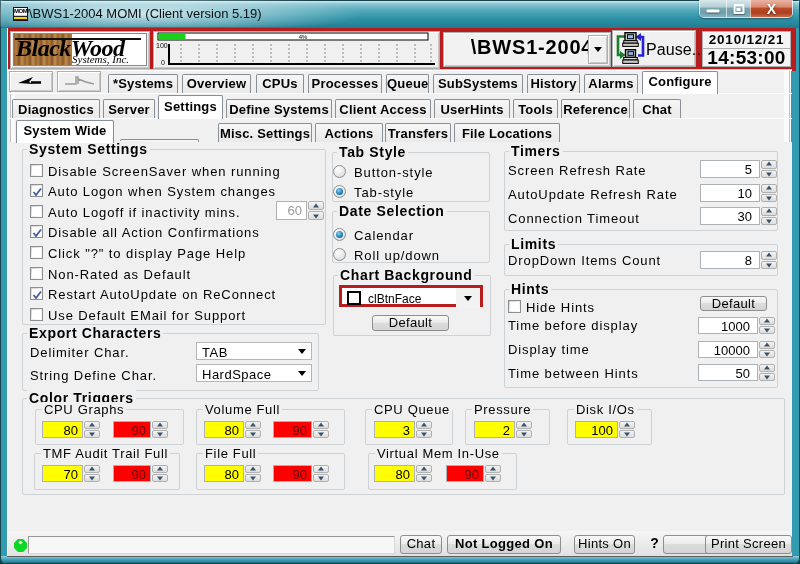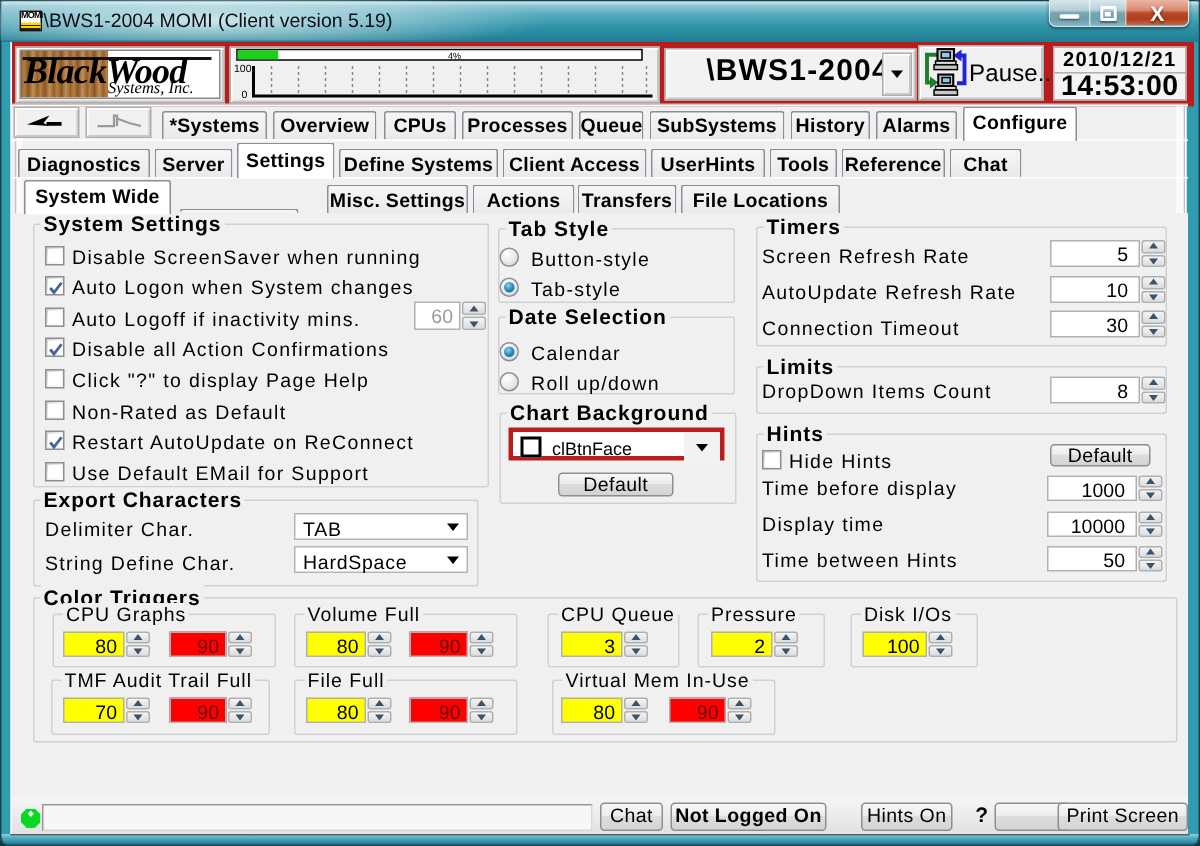--- a/index.html
+++ b/index.html
@@ -498,21 +498,21 @@
       </div>
 
  </div>
 
  <div id="statusbar" style="position:absolute;left:0;top:503px;width:784px;height:26px;background:linear-gradient(180deg,#f6f6f6,#e0e0e0);">
   <div style="position:absolute;left:6px;top:8px;width:13px;height:13px;background:#0bd824;clip-path:polygon(30% 0,70% 0,100% 30%,100% 70%,70% 100%,30% 100%,0 70%,0 30%);">
         <div style="position:absolute;left:5px;top:2px;width:3px;height:3px;background:#e8ffe8;transform:rotate(45deg);"></div>
       </div>
   <div style="position:absolute;left:20px;top:5px;width:367px;height:18px;border:1px solid #999;border-bottom-color:#d8d8d8;border-right-color:#d8d8d8;background:#f7f7f7;"></div>
   <div class="btn" style="left:392px;top:4px;width:42px;height:19px;line-height:16px;">Chat</div>
-  <div class="btn" style="left:439px;top:4px;width:104px;height:19px;line-height:16px;font-weight:bold;">Not Logged On</div>
+  <div class="btn" style="left:439px;top:4px;width:114px;height:19px;line-height:16px;font-weight:bold;">Not Logged On</div>
   <div class="btn" style="left:566px;top:4px;width:61px;height:19px;line-height:16px;">Hints On</div>
   <div style="position:absolute;left:637px;top:4px;width:19px;height:19px;line-height:17px;font-weight:bold;font-size:14px;text-align:center;">?</div>
   <div class="btn" style="left:655px;top:4px;width:38px;height:19px;line-height:16px;padding-left:48px;">Help</div>
   <div class="btn" style="left:697px;top:4px;width:87px;height:19px;line-height:16px;">Print Screen</div>
  </div>
 </div>
 <div style="position:absolute;left:1px;right:1px;bottom:1px;height:7px;border-radius:0 0 6px 6px;background:linear-gradient(180deg,#8ed0dc 0,#4aa6ba 45%,#2d8ca4 80%,#1a6073 100%);"></div>
 <div style="position:absolute;left:7px;width:786px;top:556px;height:1px;background:#5d5d5d;"></div>
 
 </body></html>

